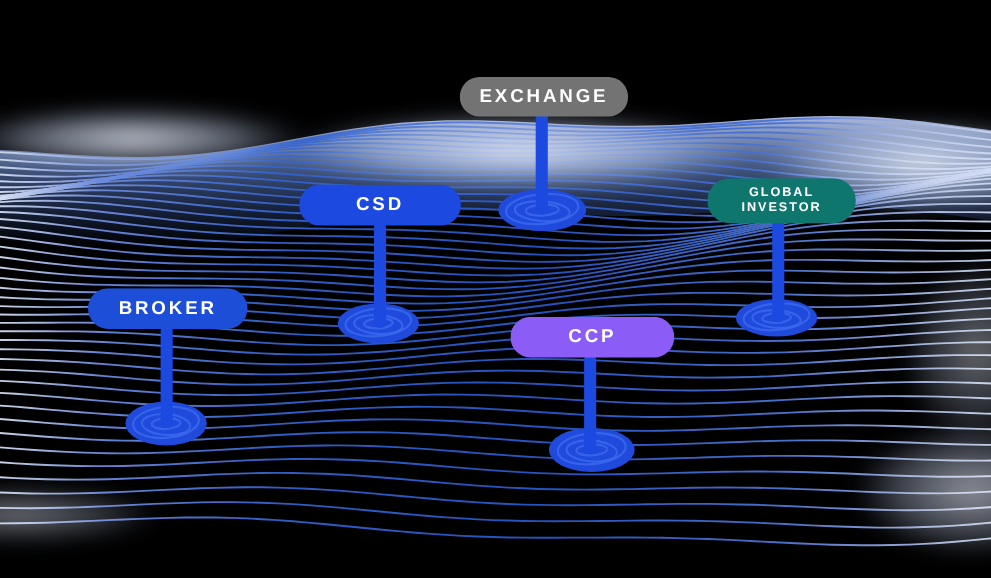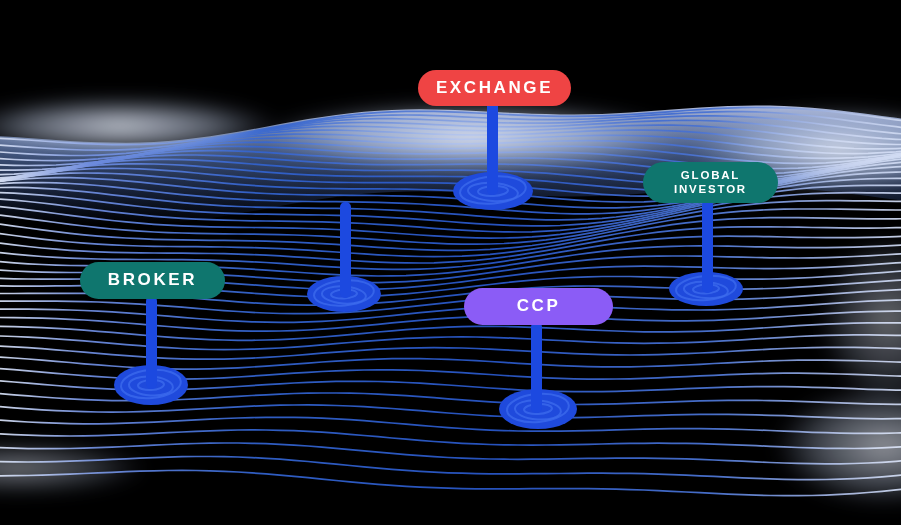--- a/index.html
+++ b/index.html
@@ -127,51 +127,54 @@
       </g>
     </svg>
 
   <svg class="knot" id="knot-exchange" width="90" height="44" viewBox="0 0 90 44">
     <ellipse cx="45" cy="22" rx="40" ry="19" class="knot-fill" fill="#1f4adc"></ellipse>
     <ellipse cx="45" cy="21" rx="33" ry="13.5" fill="none" class="knot-line" transform="rotate(-5 45 22)" stroke="#3e6cee" stroke-width="2" opacity="0.75"></ellipse>
     <ellipse cx="45" cy="23" rx="25" ry="9" fill="none" class="knot-line" transform="rotate(4 45 22)" stroke="#3e6cee" stroke-width="2" opacity="0.75"></ellipse>
     <ellipse cx="45" cy="22" rx="15" ry="5" fill="none" class="knot-line" transform="rotate(-3 45 22)" stroke="#3e6cee" stroke-width="2" opacity="0.75"></ellipse>
   </svg>
   <div class="stem" id="stem-exchange" style="background: rgb(28, 73, 224);"></div>
-  <div class="pill" id="pill-exchange" style="background: #ef4444; color: rgb(255, 255, 255);">
+  <div class="pill" id="pill-exchange" style="background: #737373; color: rgb(255, 255, 255);">
     <span>EXCHANGE</span>
   </div>
 
   <svg class="knot" id="knot-csd" width="84" height="40" viewBox="0 0 84 40">
     <ellipse cx="42" cy="20" rx="37" ry="18" class="knot-fill" fill="#1f4adc"></ellipse>
     <ellipse cx="42" cy="19" rx="30" ry="12.5" fill="none" class="knot-line" transform="rotate(-5 42 20)" stroke="#3e6cee" stroke-width="2" opacity="0.75"></ellipse>
     <ellipse cx="42" cy="21" rx="22" ry="8.5" fill="none" class="knot-line" transform="rotate(4 42 20)" stroke="#3e6cee" stroke-width="2" opacity="0.75"></ellipse>
     <ellipse cx="42" cy="20" rx="13" ry="4.5" fill="none" class="knot-line" transform="rotate(-3 42 20)" stroke="#3e6cee" stroke-width="2" opacity="0.75"></ellipse>
   </svg>
   <div class="stem" id="stem-csd" style="background: rgb(28, 73, 224);"></div>
+  <div class="pill" id="pill-csd" style="background: rgb(28, 73, 224); color: rgb(255, 255, 255);">
+    <span>CSD</span>
+  </div>
 
   <svg class="knot" id="knot-gi" width="84" height="38" viewBox="0 0 84 38">
     <ellipse cx="42" cy="19" rx="37" ry="17" class="knot-fill" fill="#1f4adc"></ellipse>
     <ellipse cx="42" cy="18" rx="30" ry="12" fill="none" class="knot-line" transform="rotate(-5 42 19)" stroke="#3e6cee" stroke-width="2" opacity="0.75"></ellipse>
     <ellipse cx="42" cy="20" rx="22" ry="8" fill="none" class="knot-line" transform="rotate(4 42 19)" stroke="#3e6cee" stroke-width="2" opacity="0.75"></ellipse>
     <ellipse cx="42" cy="19" rx="13" ry="4.5" fill="none" class="knot-line" transform="rotate(-3 42 19)" stroke="#3e6cee" stroke-width="2" opacity="0.75"></ellipse>
   </svg>
   <div class="stem" id="stem-gi" style="background: rgb(28, 73, 224);"></div>
   <div class="pill" id="pill-gi" style="background: #0f766e; color: rgb(255, 255, 255);">
     <span>GLOBAL INVESTOR</span>
   </div>
 
   <svg class="knot" id="knot-broker" width="84" height="44" viewBox="0 0 84 44">
     <ellipse cx="42" cy="22" rx="37" ry="20" class="knot-fill" fill="#1f4adc"></ellipse>
     <ellipse cx="42" cy="21" rx="30" ry="14" fill="none" class="knot-line" transform="rotate(-5 42 22)" stroke="#3e6cee" stroke-width="2" opacity="0.75"></ellipse>
     <ellipse cx="42" cy="23" rx="22" ry="9.5" fill="none" class="knot-line" transform="rotate(4 42 22)" stroke="#3e6cee" stroke-width="2" opacity="0.75"></ellipse>
     <ellipse cx="42" cy="22" rx="13" ry="5" fill="none" class="knot-line" transform="rotate(-3 42 22)" stroke="#3e6cee" stroke-width="2" opacity="0.75"></ellipse>
   </svg>
   <div class="stem" id="stem-broker" style="background: rgb(28, 73, 224);"></div>
-  <div class="pill" id="pill-broker" style="background: #0f766e; color: rgb(255, 255, 255);">
+  <div class="pill" id="pill-broker" style="background: #1d4ed8; color: rgb(255, 255, 255);">
     <span>BROKER</span>
   </div>
 
   <svg class="knot" id="knot-ccp" width="88" height="44" viewBox="0 0 88 44">
     <ellipse cx="44" cy="22" rx="39" ry="20" class="knot-fill" fill="#1f4adc"></ellipse>
     <ellipse cx="44" cy="21" rx="31" ry="14" fill="none" class="knot-line" transform="rotate(-5 44 22)" stroke="#3e6cee" stroke-width="2" opacity="0.75"></ellipse>
     <ellipse cx="44" cy="23" rx="23" ry="9.5" fill="none" class="knot-line" transform="rotate(4 44 22)" stroke="#3e6cee" stroke-width="2" opacity="0.75"></ellipse>
     <ellipse cx="44" cy="22" rx="14" ry="5" fill="none" class="knot-line" transform="rotate(-3 44 22)" stroke="#3e6cee" stroke-width="2" opacity="0.75"></ellipse>
   </svg>
   <div class="stem" id="stem-ccp" style="background: rgb(28, 73, 224);"></div>

